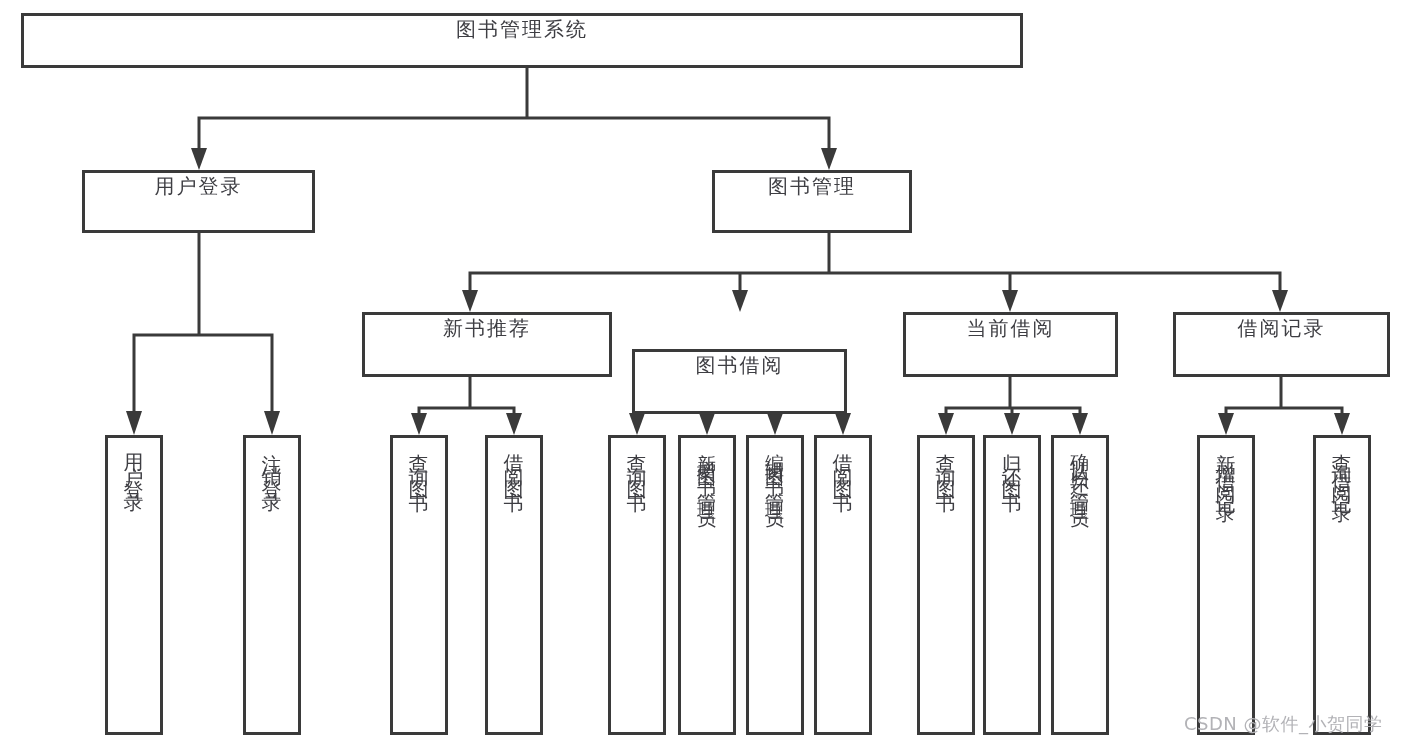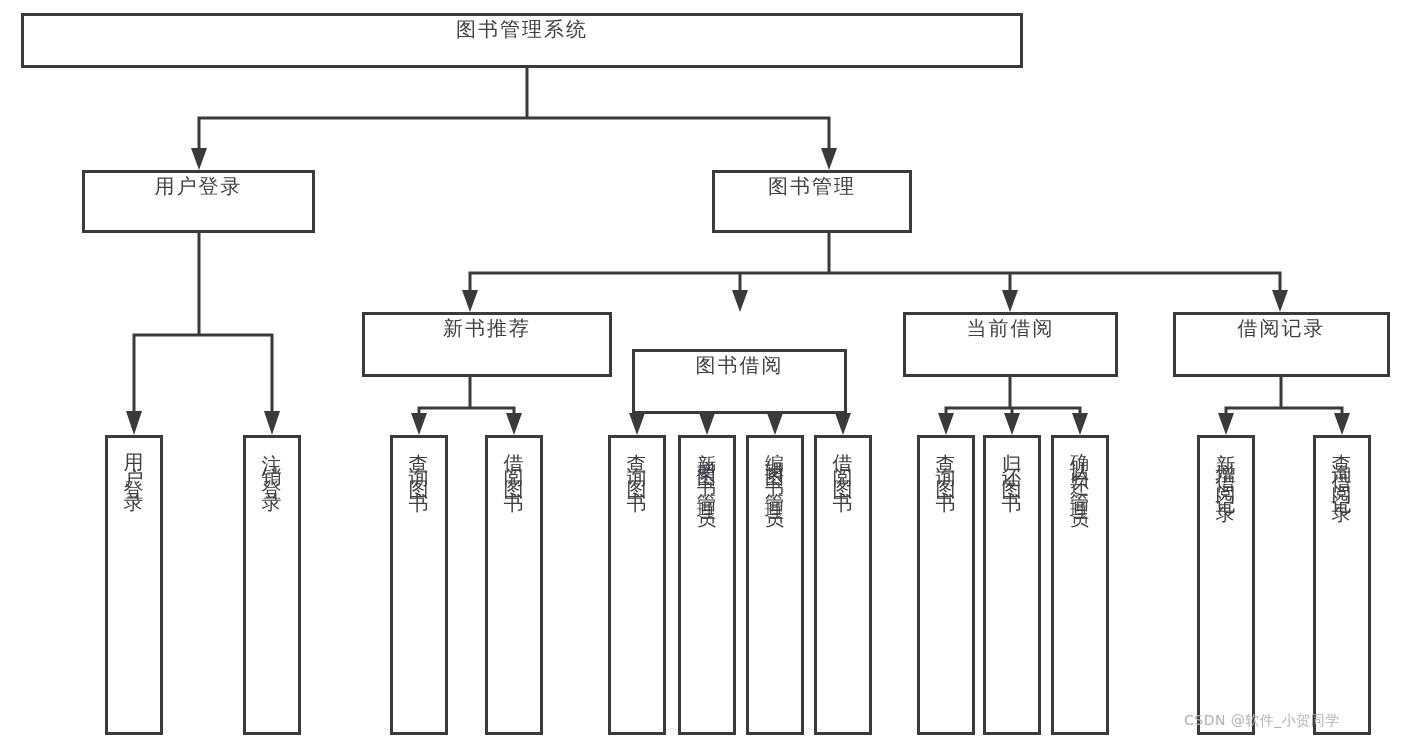--- a/index.html
+++ b/index.html
@@ -38,21 +38,21 @@
     line-height:1;
     letter-spacing:13px;
     white-space:normal;
   }
   .leaf span.tight{letter-spacing:8px;font-size:19px;}
   .leaf span.mid{letter-spacing:10px;}
   #watermark{
     position:absolute;left:1184px;top:712px;
     z-index:5;
     color:var(--wm);
-    font-size:14px;
+    font-size:18px;
     letter-spacing:0.5px;
     white-space:nowrap;
   }
 </style>
 </head>
 <body>
 
 <div id="canvas">
 
   <svg id="connectors" width="1405" height="747" viewBox="0 0 1405 747">

